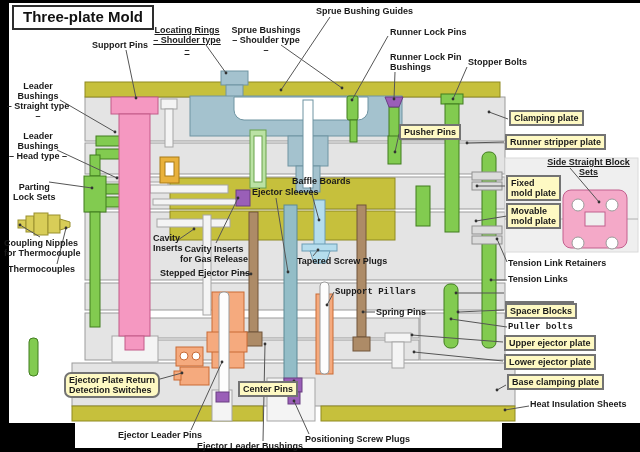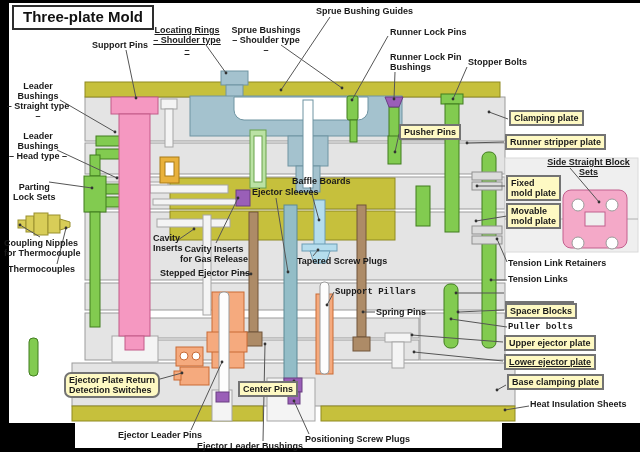--- a/index.html
+++ b/index.html
@@ -293,21 +293,21 @@
       <div class="label boxed" style="left: 506px; top: 175px; text-align: left;">Fixed
 mold plate</div>
       <div class="label boxed" style="left: 506px; top: 203px; text-align: left;">Movable
 mold plate</div>
       <div class="label" style="left: 508px; top: 258px; text-align: left;">Tension Link Retainers</div>
       <div class="label" style="left: 508px; top: 274px; text-align: left;">Tension Links</div>
       <div class="label boxed" style="left: 505px; top: 301px; text-align: center;">Back up plate</div>
       <div class="label boxed" style="left: 505px; top: 303px; text-align: left;">Spacer Blocks</div>
       <div class="label" style="left: 508px; top: 322px; text-align: left; font-family: Liberation Mono, monospace;">Puller bolts</div>
       <div class="label boxed" style="left: 504px; top: 335px; text-align: left;">Upper ejector plate</div>
-      <div class="label boxed" style="left: 504px; top: 354px; text-align: left; text-decoration: underline;">Lower ejector plate</div>
+      <div class="label boxed" style="left: 504px; top: 354px; text-align: left;">Lower ejector plate</div>
       <div class="label boxed" style="left: 507px; top: 374px; text-align: left;">Base clamping plate</div>
       <div class="label" style="left: 530px; top: 399px; text-align: left;">Heat Insulation Sheets</div>
       <div class="label boxed" style="left: 64px; top: 372px; text-align: left; border-radius: 7px;">Ejector Plate Return
 Detection Switches</div>
       <div class="label boxed" style="left: 238px; top: 381px; text-align: left;">Center Pins</div>
       <div class="label" style="left: 118px; top: 430px; text-align: left;">Ejector Leader Pins</div>
       <div class="label" style="left: 197px; top: 441px; text-align: left;">Ejector Leader Bushings</div>
       <div class="label" style="left: 305px; top: 434px; text-align: left;">Positioning Screw Plugs</div>
       <div class="label" style="left: 335px; top: 287px; text-align: left; font-family: Liberation Mono, monospace;">Support Pillars</div>
       <div class="label" style="left: 376px; top: 307px; text-align: left;">Spring Pins</div>

